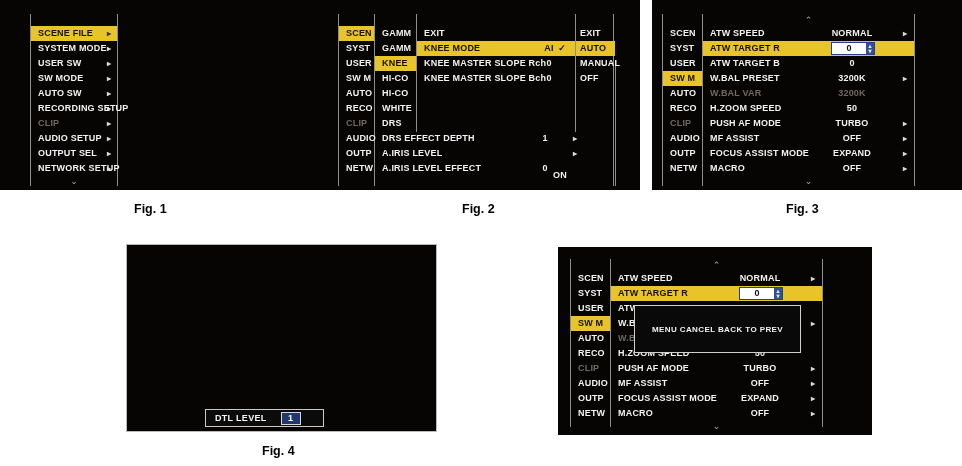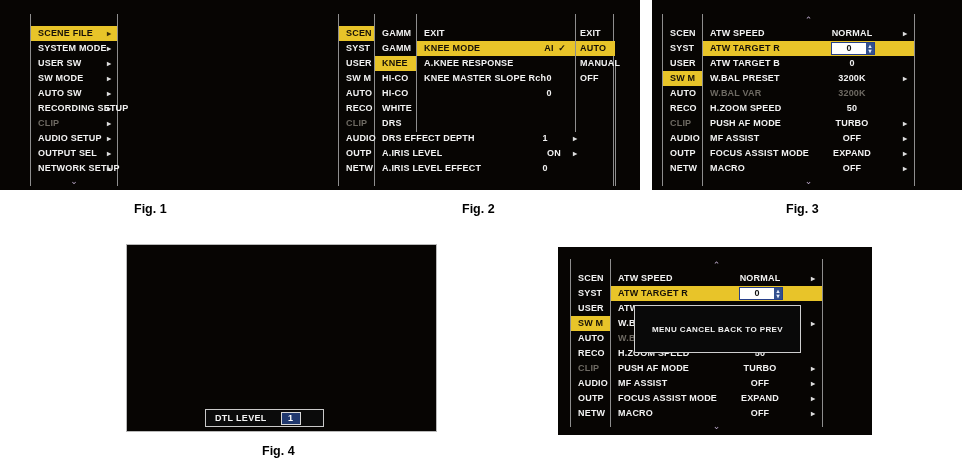--- a/index.html
+++ b/index.html
@@ -240,45 +240,43 @@
       </div>
     </div>
   <div id="fig2-col2tail" style="position:absolute;left:45px;top:131px;width:238px;">
       <div class="row">
         <span class="lbl">DRS EFFECT DEPTH</span>
         <span class="val" style="left: 155px; width: 30px;">1</span>
         <span class="arw" style="left: 198px;">▸</span>
       </div>
       <div class="row">
         <span class="lbl">A.IRIS LEVEL</span>
-        <span class="val" style="left: 164px; width: 30px;">ON</span>
+        <span class="val" style="left: 170px; width: 30px; margin-top: 22px;">ON</span>
         <span class="arw" style="left: 198px;">▸</span>
       </div>
       <div class="row">
         <span class="lbl">A.IRIS LEVEL EFFECT</span>
         <span class="val" style="left: 155px; width: 30px;">0</span>
       </div>
     </div>
   <div id="fig2-col3" style="position:absolute;left:87px;top:26px;width:158px;">
       <div class="row">
         <span class="lbl">EXIT</span>
       </div>
       <div class="row sel">
         <span class="lbl">KNEE MODE</span>
         <span class="val" style="left: 112px; width: 40px;">AI</span>
         <span class="val" style="left: 140px; width: 10px;">✓</span>
       </div>
       <div class="row">
-        <span class="lbl">A.KNEE RESPONSE</span>
-      </div>
-      <div class="row">
         <span class="lbl">KNEE MASTER SLOPE  Rch</span>
         <span class="val" style="left: 112px; width: 40px;">0</span>
       </div>
       <div class="row">
+        <span class="lbl">KNEE MASTER SLOPE  Bch</span>
         <span class="val" style="left: 112px; width: 40px;">0</span>
       </div>
     </div>
   <div id="fig2-dropdown" style="position:absolute;left:246px;top:26px;width:39px;">
       <div class="row">
         <span class="lbl" style="left: 4px;">EXIT</span>
       </div>
       <div class="row sel">
         <span class="lbl" style="left: 4px;">AUTO</span>
       </div>

